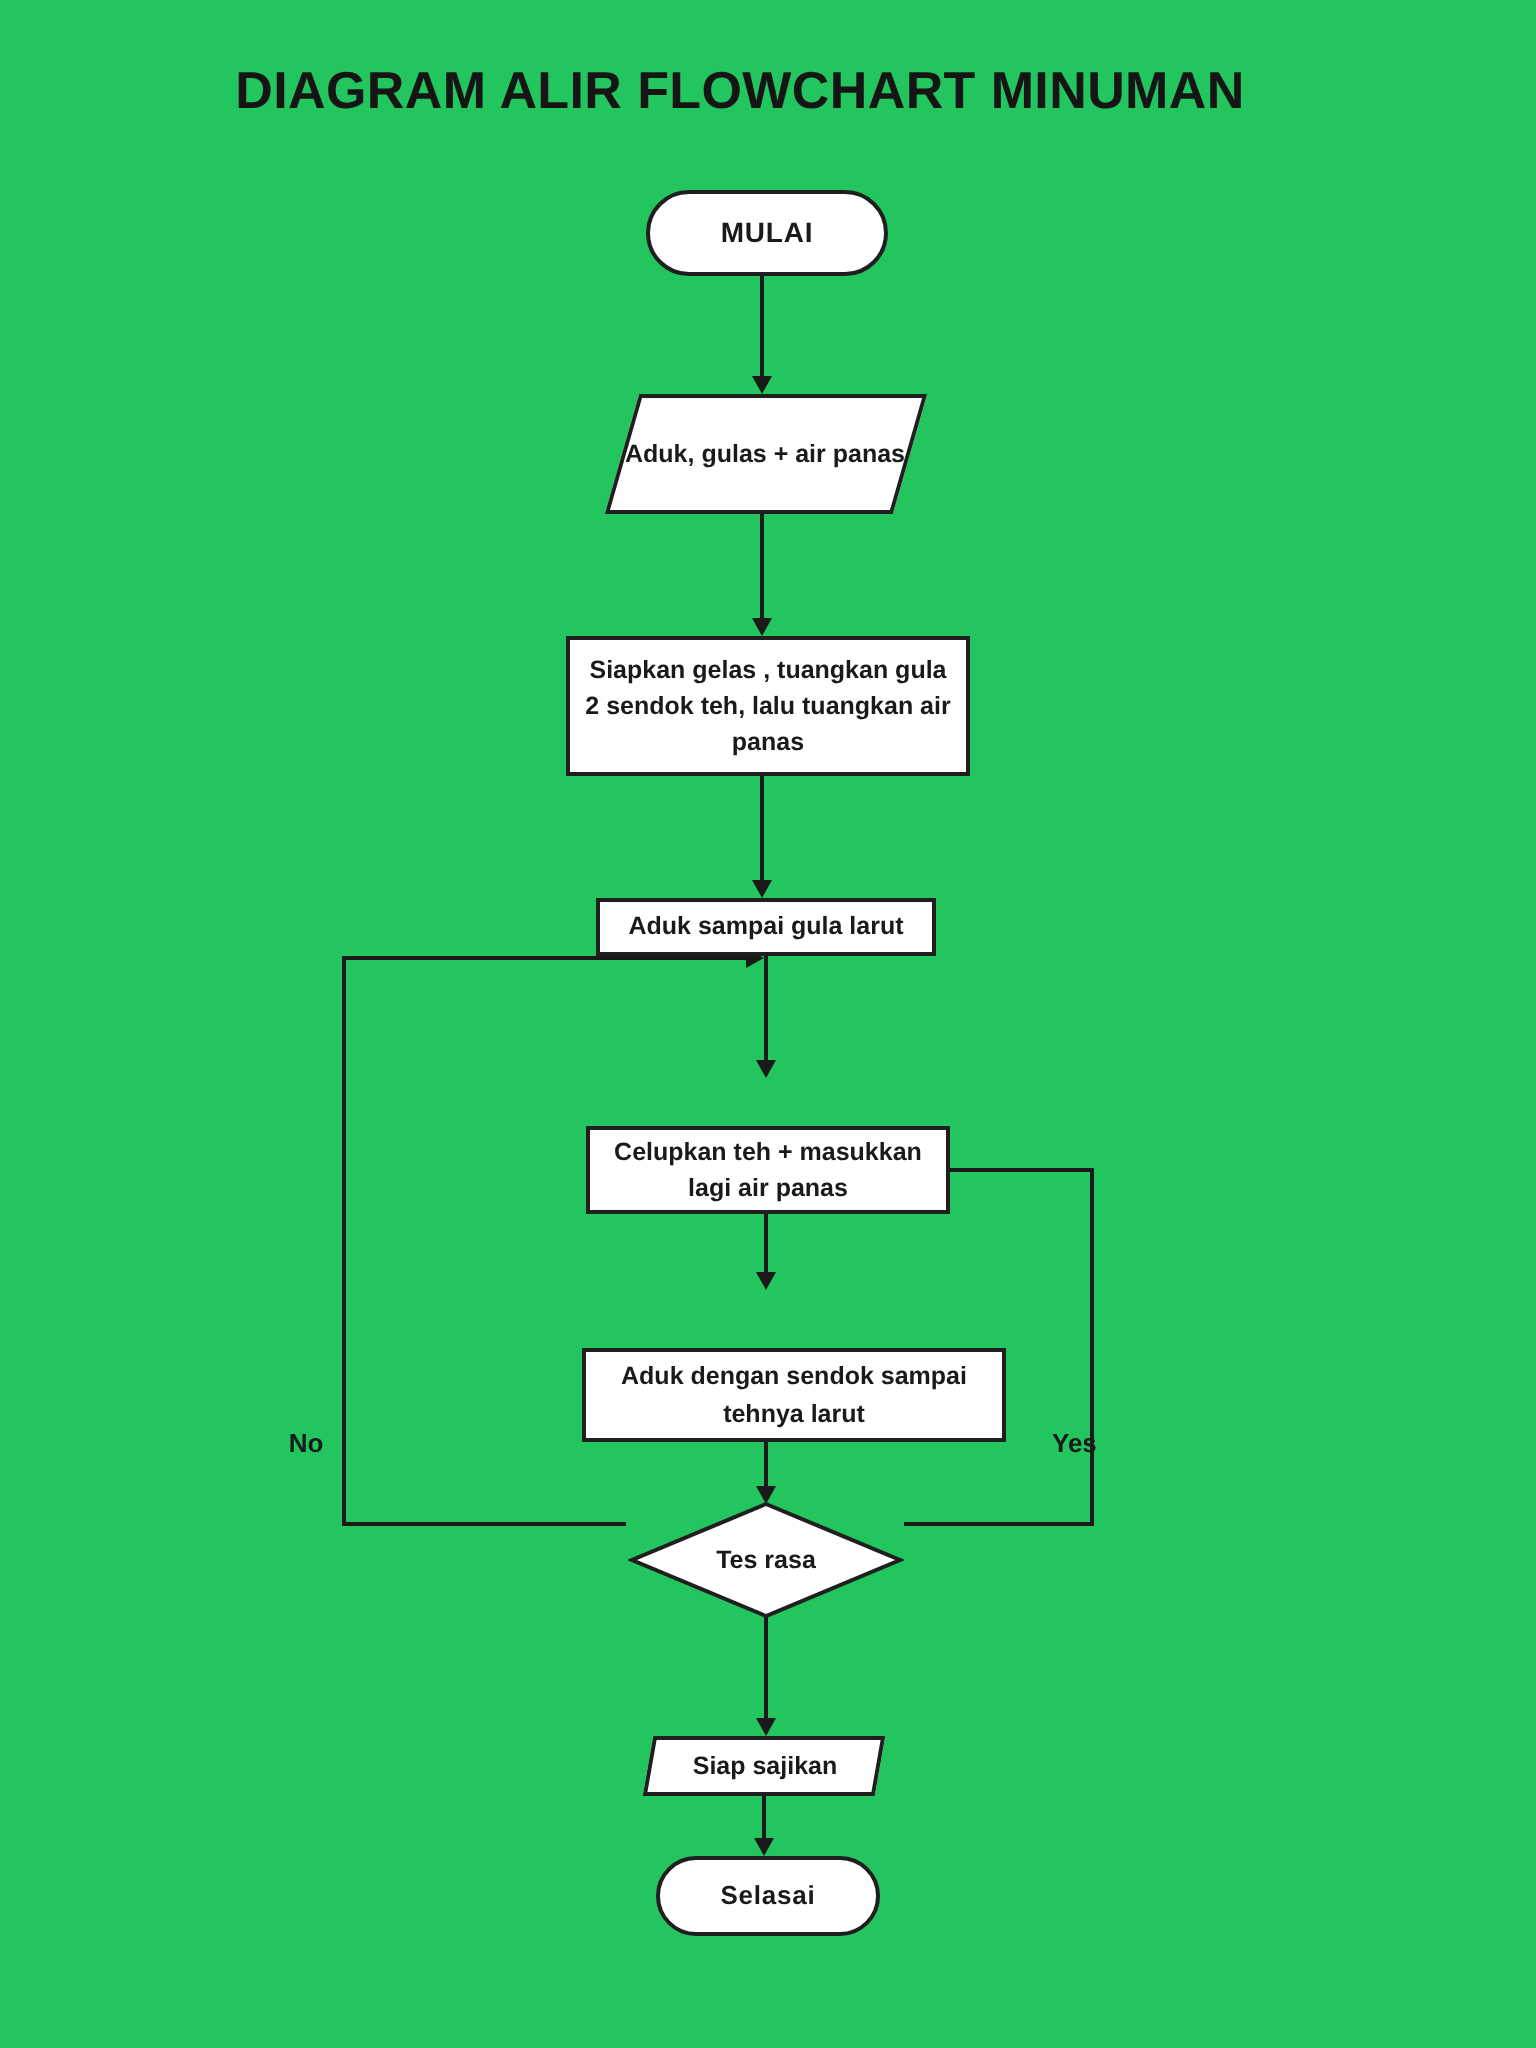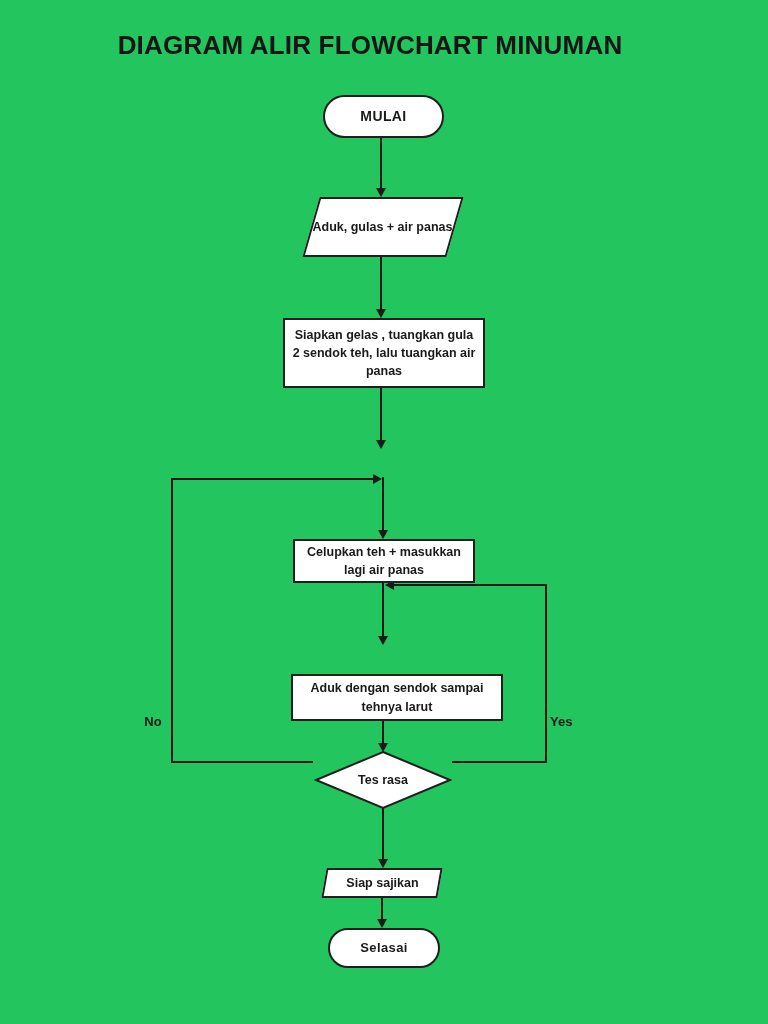--- a/index.html
+++ b/index.html
@@ -102,35 +102,38 @@
   <div class="line v" style="left:381px; top:898px; height:23px;"></div>
   <div class="arrow down" style="left:377px; top:919px;"></div>
 
   <div class="line v" style="left:171px; top:478px; height:285px;"></div>
   <div class="line h" style="left:171px; top:761px; width:142px;"></div>
 
   <div class="line v" style="left:545px; top:584px; height:179px;"></div>
   <div class="line h" style="left:452px; top:761px; width:95px;"></div>
 
   <div class="edge-label" style="left:138px; top:714px; width:30px; text-align:center;">No</div>
-  <div class="edge-label" style="left:550px; top:714px;">Yes</div>
+  <div class="edge-label" style="left:526px; top:714px;">Yes</div>
 
   <div class="node terminator" style="left:323px; top:95px; width:121px; height:43px; font-size:14px;">
     <span>MULAI</span>
   </div>
 
   <div class="shape skew16" style="left:311px; top:197px; width:144px; height:60px;"></div>
   <div class="nodelabel" style="left:302px; top:197px; width:161px; height:60px;">Aduk, gulas + air panas</div>
 
   <div class="node rect" style="left:283px; top:318px; width:202px; height:70px;">
     <span>Siapkan gelas , tuangkan gula 2 sendok teh, lalu tuangkan air panas</span>
   </div>
 
+  <div class="node rect" style="left:298px; top:449px; width:170px; height:29px;">
+    <span>Aduk sampai gula larut</span>
+  </div>
 
-  <div class="node rect" style="left:293px; top:539px; width:182px; height:44px;align-items:flex-end;">
+  <div class="node rect" style="left:293px; top:563px; width:182px; height:44px;align-items:flex-end;">
     <span>Celupkan teh + masukkan lagi air panas</span>
   </div>
 
   <div class="node rect" style="left:291px; top:674px; width:212px; height:47px;">
     <span>Aduk dengan sendok sampai tehnya larut</span>
   </div>
 
   <div class="diamond-wrap" style="left:314px; top:750px; width:138px; height:60px;">
     <svg width="138" height="60" viewBox="0 0 138 60">
       <polygon points="69,2 136,30 69,58 2,30" fill="#ffffff" stroke="#1f1f1f" stroke-width="2"></polygon>

